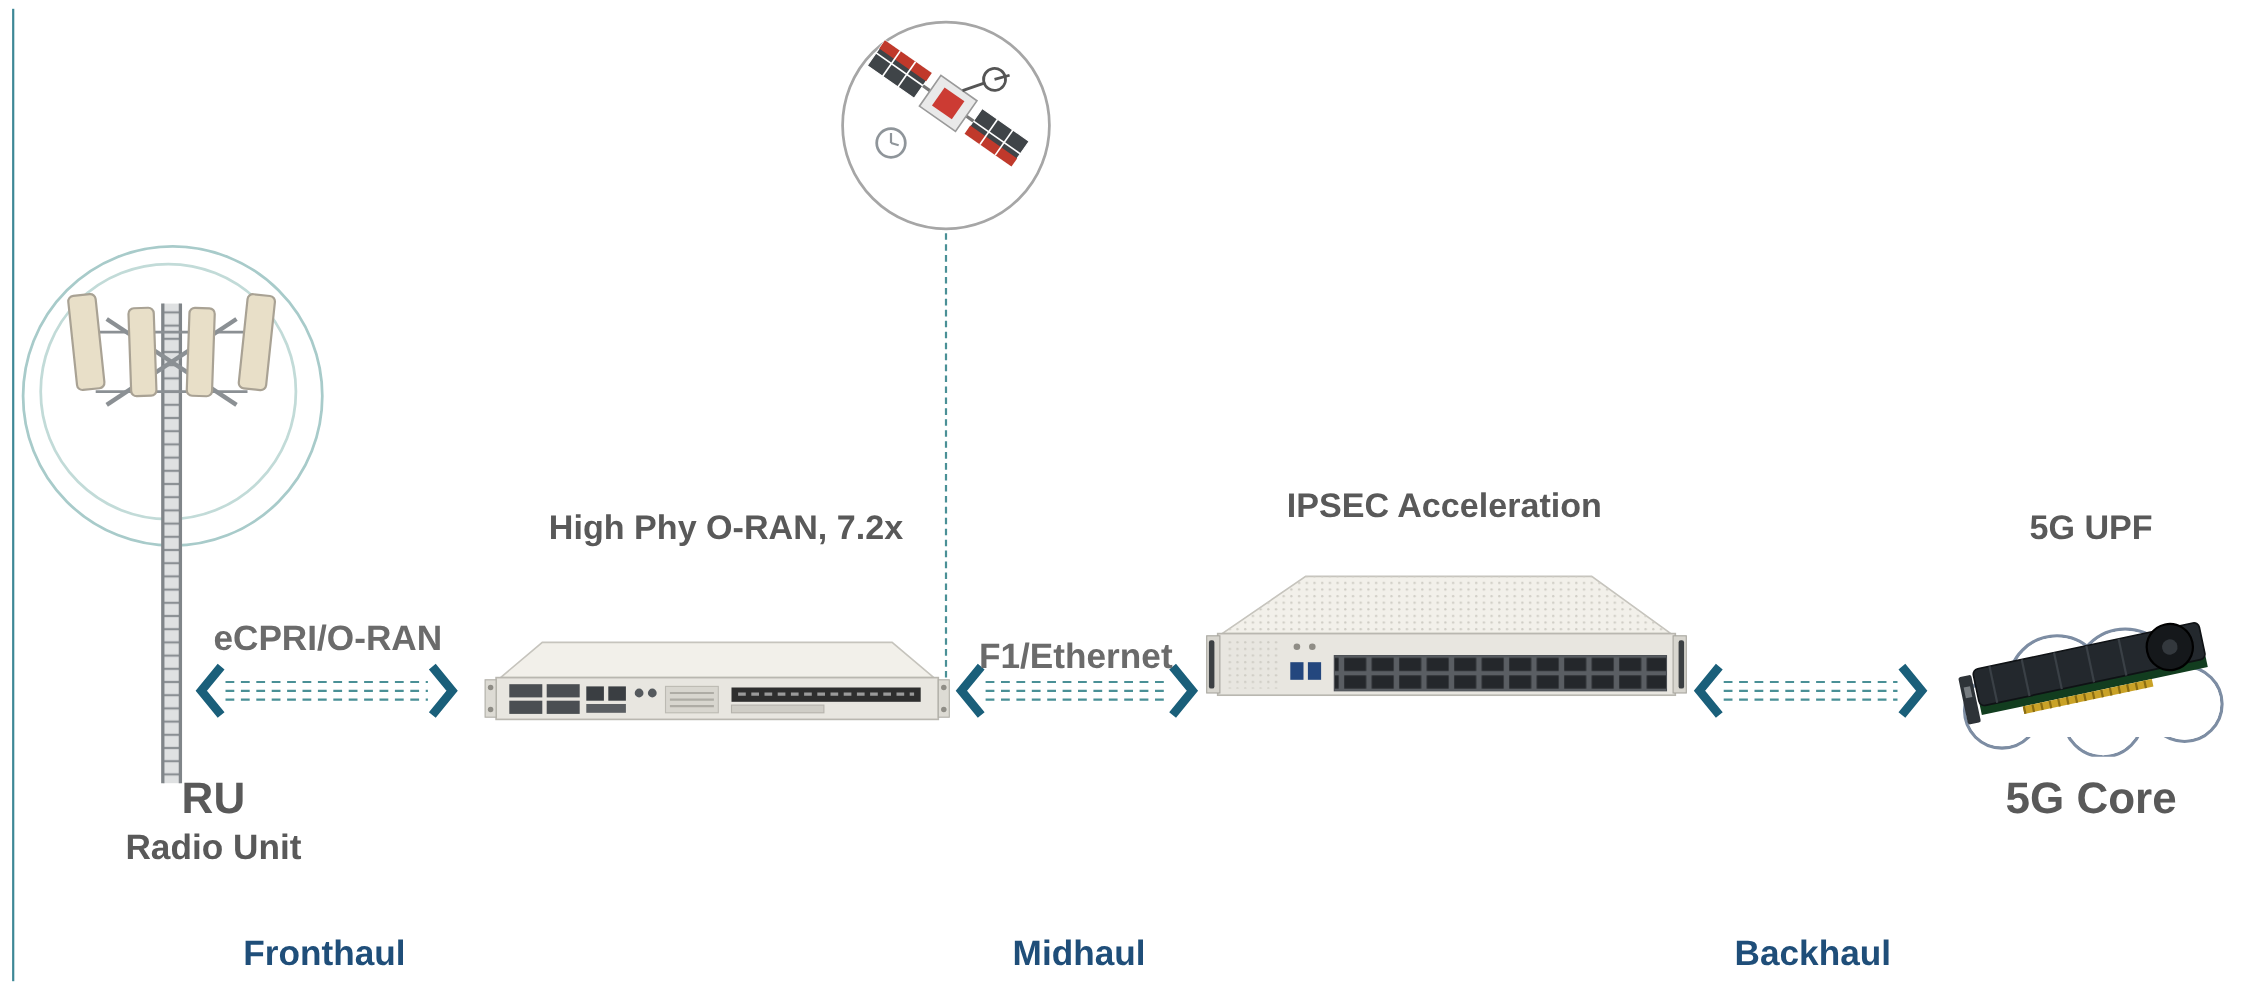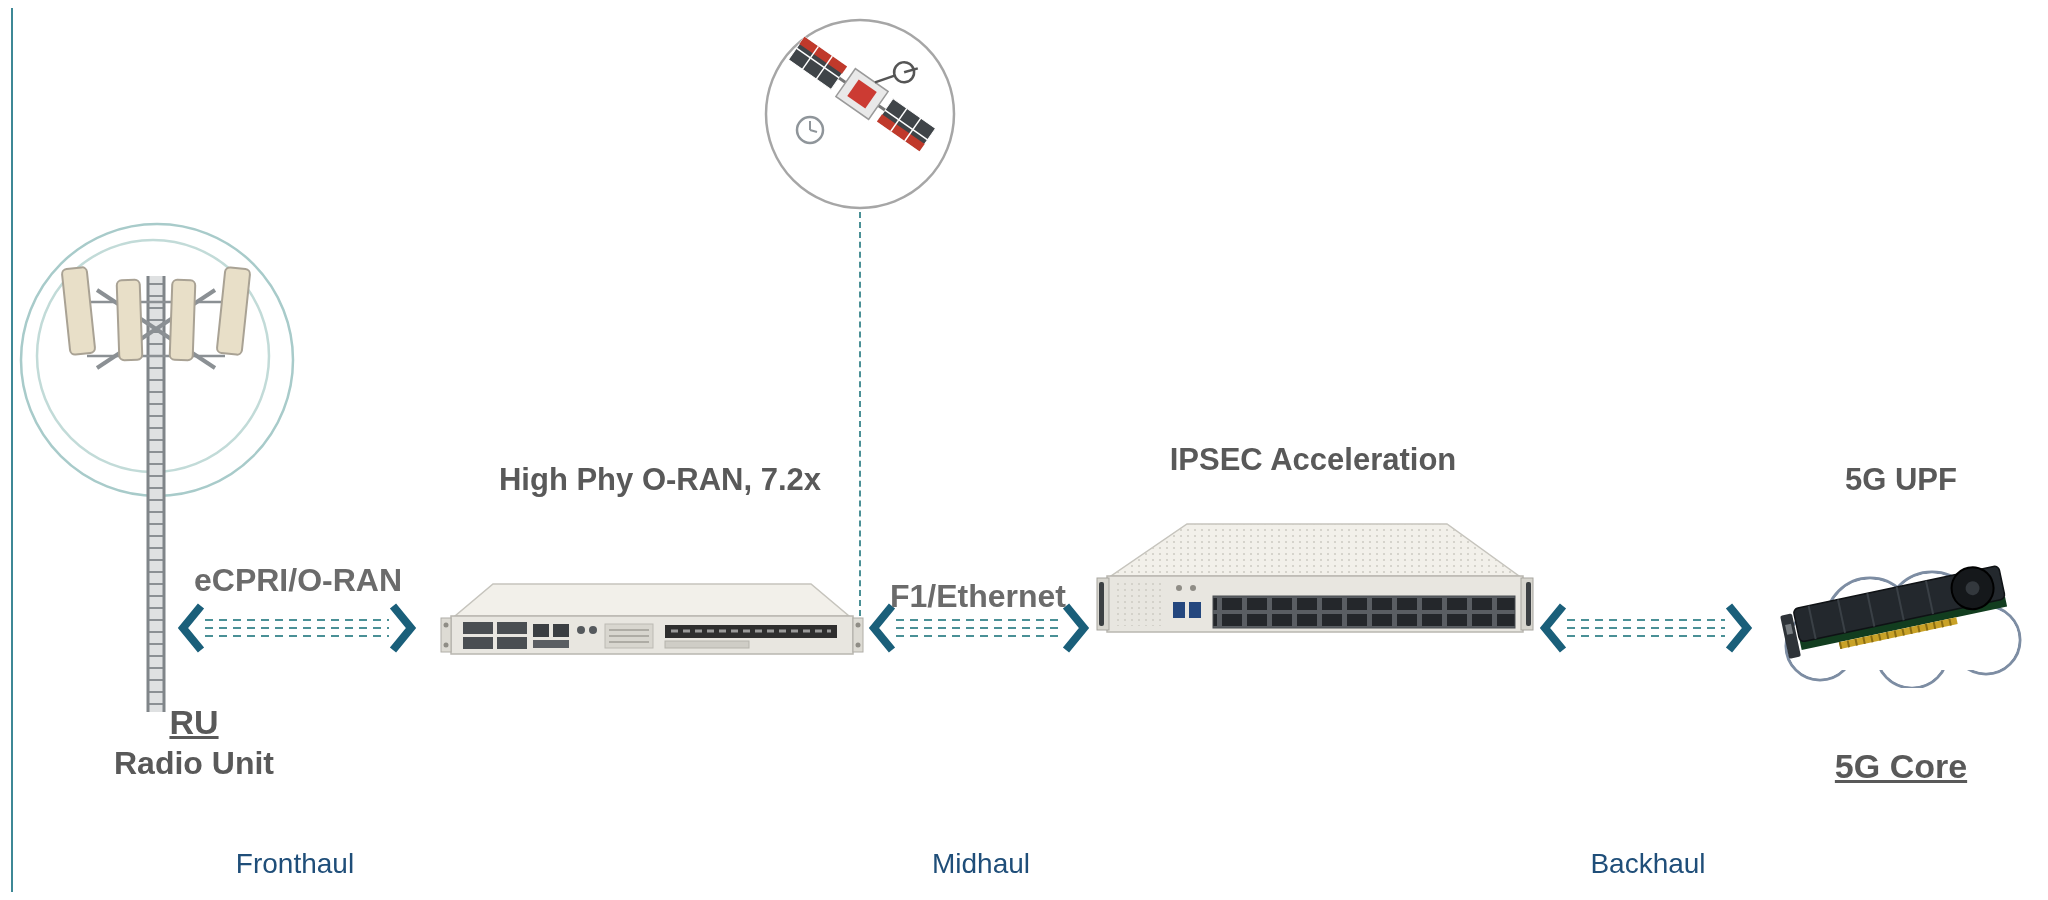--- a/index.html
+++ b/index.html
@@ -20,27 +20,27 @@
     left:859px;top:212px;height:404px;width:0;
     border-left:2px dashed var(--dashed-line,#4a9096);
   }
   .annotation{
     font-size:31px;font-weight:bold;color:var(--text-primary,#595959);
   }
   .protocol{
     font-size:32px;font-weight:bold;color:var(--link-label,#6b6b6b);
   }
   .node-label .abbr{
-    font-size:34px;font-weight:bold;color:var(--text-primary,#595959);line-height:1.1;text-decoration:underline;
+    font-size:40px;font-weight:bold;color:var(--text-primary,#595959);line-height:1.1;
   }
   .node-label .full{
     font-size:32px;font-weight:bold;color:var(--text-primary,#595959);margin-top:4px;
   }
   .segment{
-    font-size:28px;font-weight:normal;color:var(--segment-label,#1f4e79);
+    font-size:32px;font-weight:bold;color:var(--segment-label,#1f4e79);
   }
   svg{display:block;}
 </style>
 </head>
 <body>
 
 <div class="canvas">
 
   <div class="abs accent-line"></div>
 
@@ -229,21 +229,21 @@
   <div class="abs centered annotation" style="left:1313px;top:442px;">IPSEC Acceleration</div>
   <div class="abs centered annotation" style="left:1901px;top:462px;">5G UPF</div>
 
   <div class="abs centered protocol" style="left:298px;top:562px;">eCPRI/O-RAN</div>
   <div class="abs centered protocol" style="left:978px;top:554px;margin-top:24px;">F1/Ethernet</div>
 
   <div class="abs centered node-label" style="left:194px;top:704px;">
     <div class="abbr">RU</div>
     <div class="full">Radio Unit</div>
   </div>
-  <div class="abs centered node-label" style="left:1901px;top:704px;margin-top:44px;">
+  <div class="abs centered node-label" style="left:1901px;top:704px;">
     <div class="abbr">5G Core</div>
   </div>
 
   <div class="abs centered segment" style="left:295px;top:848px;">Fronthaul</div>
   <div class="abs centered segment" style="left:981px;top:848px;">Midhaul</div>
   <div class="abs centered segment" style="left:1648px;top:848px;">Backhaul</div>
 
 </div>
 
 </body></html>

